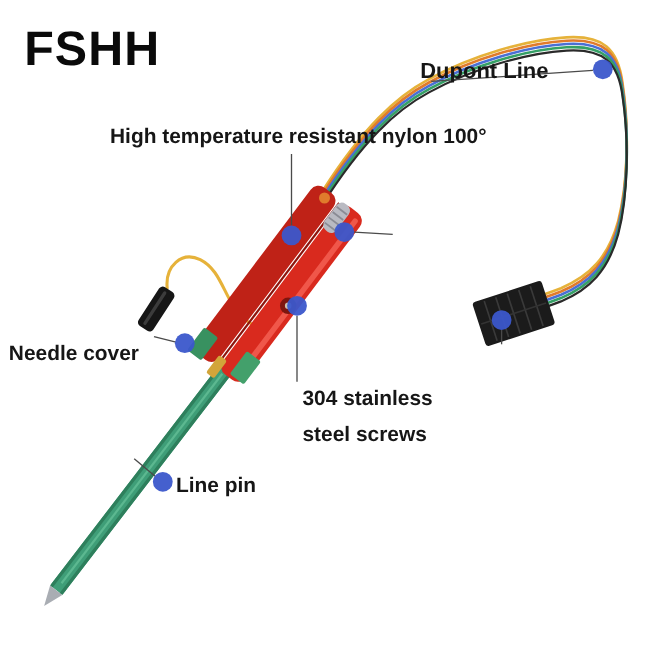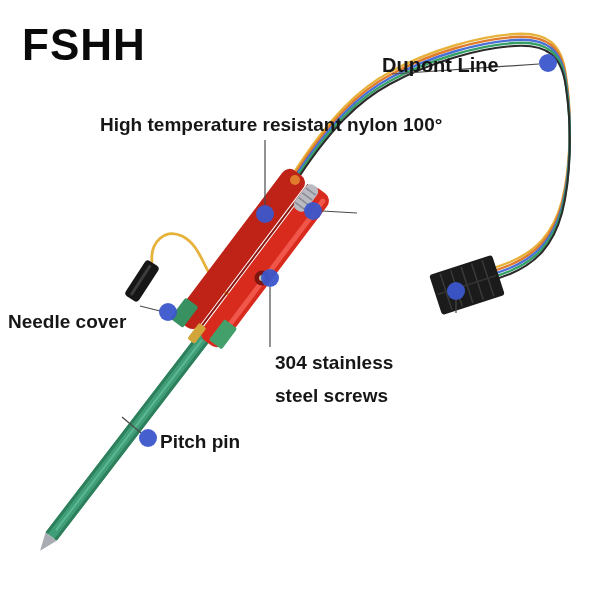--- a/index.html
+++ b/index.html
@@ -114,15 +114,15 @@
 
   <div class="label" style="left:100px;top:108px;">High temperature resistant nylon 100°</div>
 
 
   <div class="label" style="left:8px;top:305px;">Needle cover</div>
 
 
   <div class="label" style="left:255px;top:346px;margin-left:20px;">304 stainless
 steel screws</div>
 
-  <div class="label" style="left:160px;top:425px;">Pitch pin</div>
+  <div class="label" style="left:160px;top:425px;">Line pin</div>
 
 </div>
 
 </body></html>

